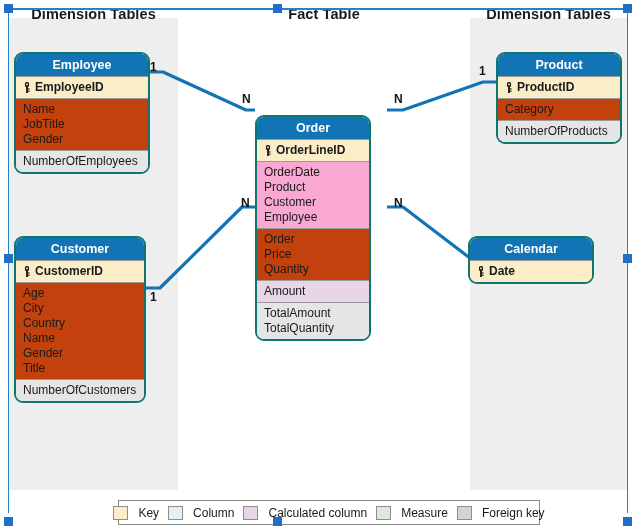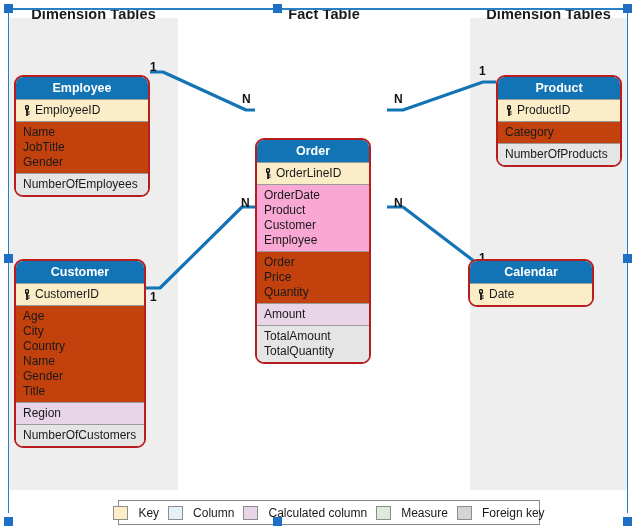--- a/index.html
+++ b/index.html
@@ -25,41 +25,41 @@
   }
 
   
   #links{position:absolute;left:0;top:0;width:636px;height:529px;overflow:visible;}
   .card-label{
     position:absolute;font-weight:bold;font-size:12px;color:#111111;
   }
 
   
   .tbl{
-    position:absolute;border:2px solid #b91c1c;border-radius:9px;
-    background:#ffffff;box-sizing:border-box;overflow:hidden;margin-top:23px;
+    position:absolute;border:2px solid #0f766e;border-radius:9px;
+    background:#ffffff;box-sizing:border-box;overflow:hidden;
   }
   .tbl-head{
     background:#1273b5;color:#ffffff;font-weight:bold;font-size:12.5px;
     text-align:center;line-height:22px;height:22px;
   }
   .sect{border-top:1px solid #9a9a9a;box-sizing:border-box;}
   .sect:first-of-type{border-top:none;}
   .row{
     font-size:12px;color:#1a1a1a;line-height:15px;padding:0 7px;
     white-space:nowrap;display:flex;align-items:center;
   }
   .row.pad-top{padding-top:3px;}
   .row.pad-bot{padding-bottom:3px;}
   .s-key{background:#faedc8;}
   .s-fk{background:#f9a8d4;}
   .s-col{background:#c2410c;}
   .s-calc{background:#e8d5e8;}
   .s-meas{background:#e5e5e5;}
-  .row.key-row{font-weight:normal;}
+  .row.key-row{font-weight:bold;}
   .keyicon{
     display:inline-block;width:8px;height:11px;margin-right:4px;
     flex:0 0 auto;position:relative;top:0px;
   }
 
   
   #legend{
     position:absolute;left:118px;top:500px;width:422px;height:25px;
     border:1px solid #8a8a8a;background:#ffffff;box-sizing:border-box;
     display:flex;align-items:center;justify-content:center;gap:9px;
@@ -140,23 +140,20 @@
             <span>CustomerID</span>
           </div>
         </div>
         <div class="sect s-col">
           <div class="row pad-top">Age</div>
           <div class="row">City</div>
           <div class="row">Country</div>
           <div class="row">Name</div>
           <div class="row">Gender</div>
           <div class="row pad-bot">Title</div>
-        </div>
-        <div class="sect s-calc">
-          <div class="row pad-top pad-bot">Region</div>
         </div>
         <div class="sect s-meas">
           <div class="row pad-top pad-bot">NumberOfCustomers</div>
         </div>
       </div>
       <div class="tbl" style="left: 255px; top: 115px; width: 116px;">
         <div class="tbl-head">Order</div>
         <div class="sect s-key">
           <div class="row key-row pad-top pad-bot">
             <span class="keyicon"><svg viewBox="0 0 8 11" width="8" height="11">

